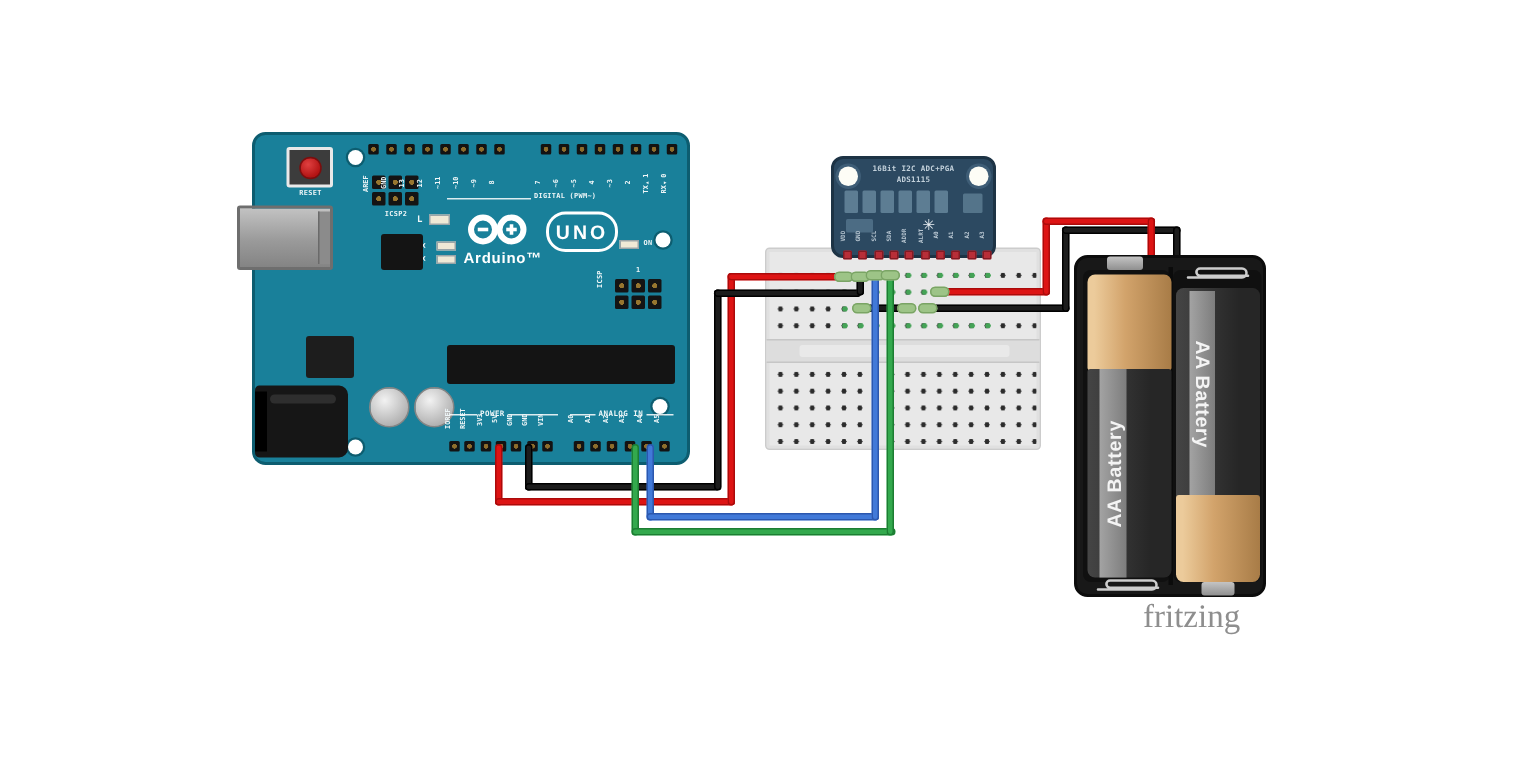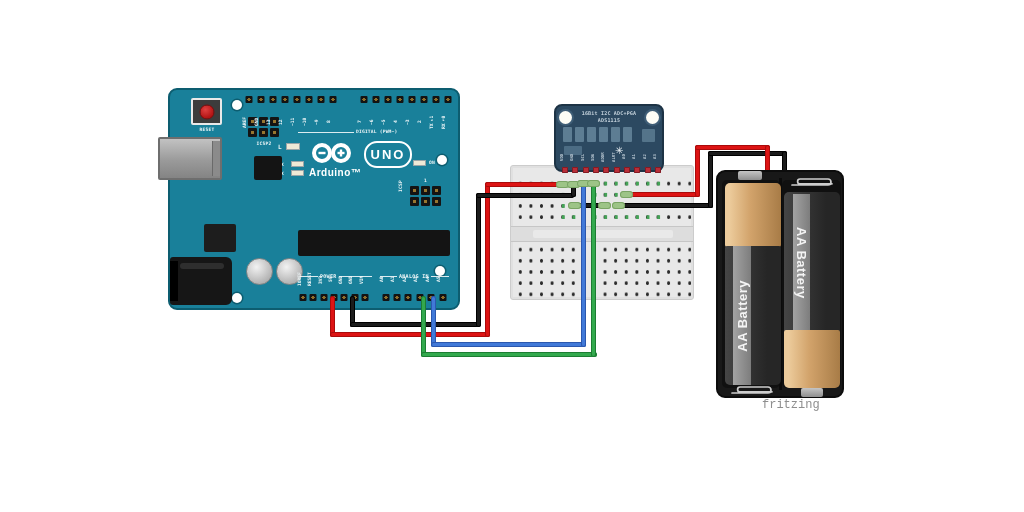--- a/index.html
+++ b/index.html
@@ -89,22 +89,22 @@
   .slot.r{left:64px;width:59px;}
   .nub{position:absolute;height:9px;background:linear-gradient(180deg,#c4c4c4,#8f8f8f);border-radius:2px;z-index:2;}
   .batt-tan{position:absolute;background:linear-gradient(90deg,#eccb9b 8%,#d2a36b 45%,#a87c47);}
   .batt-dark{position:absolute;background:linear-gradient(90deg,#454545,#262626 75%);}
   .stripe{position:absolute;background:linear-gradient(90deg,#a3a3a3,#7d7d7d);display:flex;align-items:center;justify-content:center;}
   .stripe span{color:#f4f4f4;font-family:"Liberation Sans","DejaVu Sans",sans-serif;font-weight:bold;font-size:13px;
                white-space:nowrap;letter-spacing:.5px;writing-mode:vertical-rl;}
   .stripe.up span{transform:rotate(180deg);}
   .spring{position:absolute;z-index:2;}
 
-  .fritzing{position:absolute;left:762px;top:398px;color:#8e8e8e;font-size:12px;letter-spacing:0;
-            font-family:Liberation Mono, monospace;z-index:5;}
+  .fritzing{position:absolute;left:762px;top:398px;color:#8e8e8e;font-size:22px;letter-spacing:0;
+            font-family:Liberation Serif, serif;z-index:5;}
 </style>
 </head>
 <body>
 
 <div class="stage">
 
   <div class="arduino">
     <div class="mhole" style="left:62px;top:10px;"></div>
     <div class="mhole" style="left:267px;top:65px;"></div>
     <div class="mhole" style="left:62px;top:203px;"></div>

